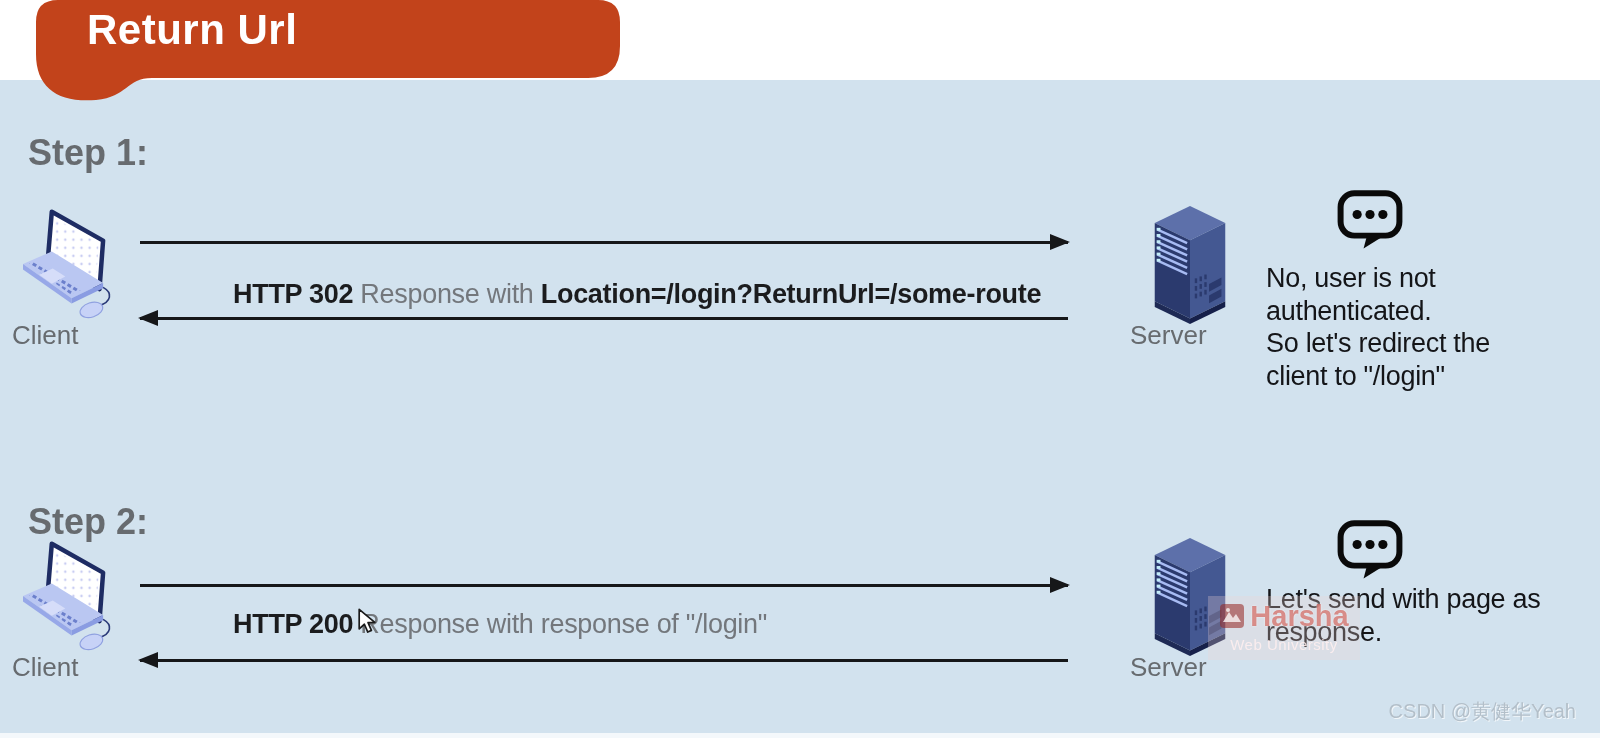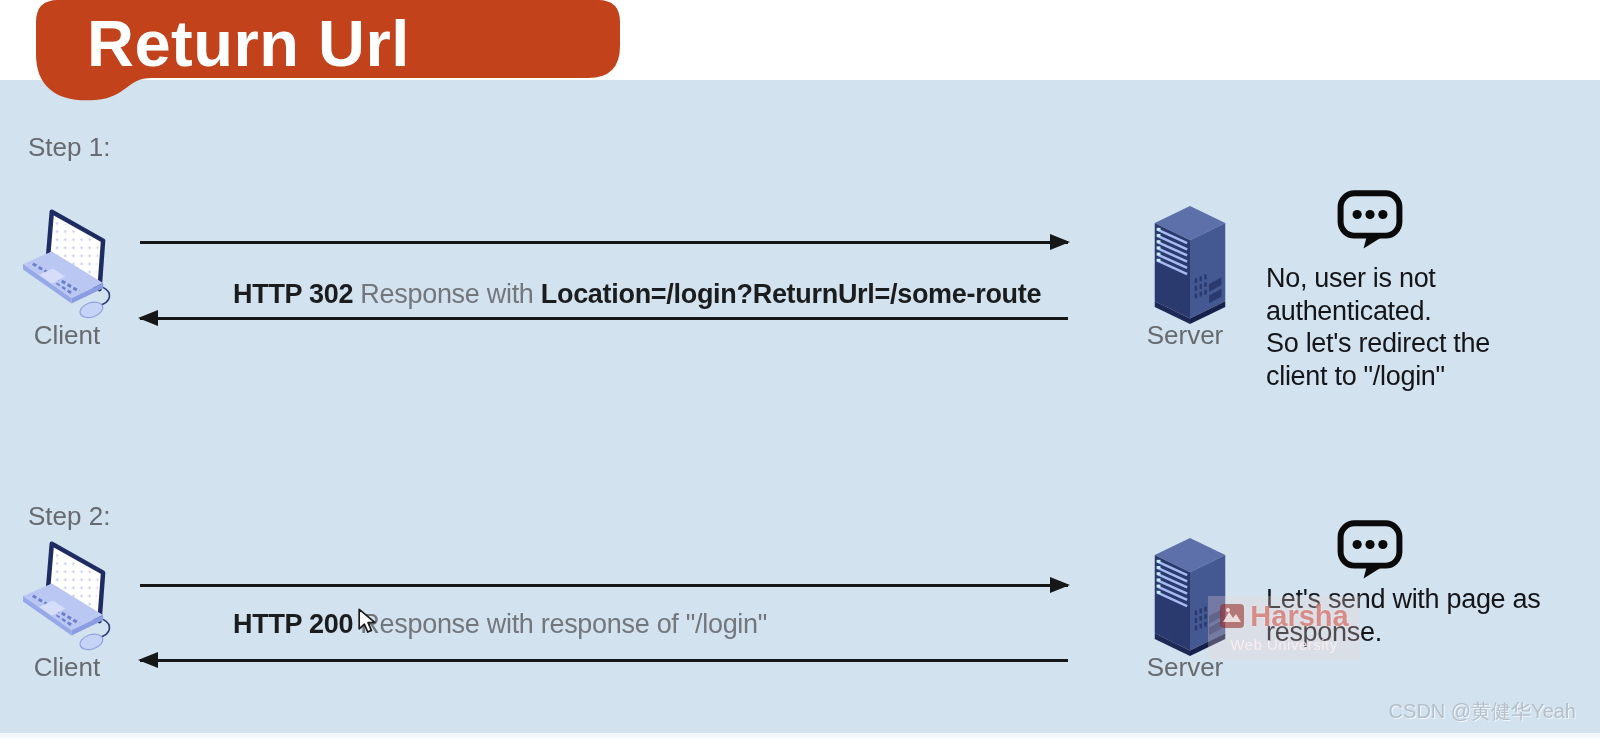--- a/index.html
+++ b/index.html
@@ -4,34 +4,34 @@
 <style>
   * { margin:0; padding:0; box-sizing:border-box; }
   html,body { width:1600px; height:738px; }
   body { font-family:"Liberation Sans", sans-serif; }
   .screen { position:relative; width:1600px; height:738px; background:#d2e2ee; overflow:hidden; }
 
   .topbar { position:absolute; left:0; top:0; width:1600px; height:80px; background:#ffffff; }
   .bottombar { position:absolute; left:0; top:733px; width:1600px; height:5px; background:#f4f8fb; }
 
   .banner-svg { position:absolute; left:0; top:0; }
-  .banner-title { position:absolute; left:87px; top:6px; font-size:65px; font-weight:bold;
+  .banner-title { position:absolute; left:87px; top:6px; font-size:42px; font-weight:bold;
                   color:#ffffff; letter-spacing:0.5px; white-space:pre; }
 
-  .step-label { position:absolute; font-size:26px; font-weight:normal; color:#676b6f; white-space:pre; }
+  .step-label { position:absolute; font-size:36px; font-weight:bold; color:#676b6f; white-space:pre; }
   .step1-label { left:28px; top:132px; }
   .step2-label { left:28px; top:460px;margin-top:41px; }
 
   .icon-abs { position:absolute; }
   .client1-svg { left:14px; top:204px; }
   .client2-svg { left:14px; top:536px; }
   .server1-svg { left:1150px; top:204px; }
   .server2-svg { left:1150px; top:536px; }
 
-  .actor-label { position:absolute; width:110px; text-align:center; font-size:26px; color:#676b6f; white-space:pre; }
+  .actor-label { position:absolute; width:110px; font-size:26px; color:#676b6f; white-space:pre; }
   .client1-label { left:12px; top:320px; }
   .client2-label { left:12px; top:652px; }
   .server1-label { left:1130px; top:320px; }
   .server2-label { left:1130px; top:652px; }
 
   .flow-line { position:absolute; left:140px; width:928px; height:3px; background:#161719; }
   .a1 { top:241px; } .a2 { top:317px; } .a3 { top:584px; } .a4 { top:659px; }
   .head { position:absolute; width:0; height:0; border-top:8px solid transparent; border-bottom:8px solid transparent; top:-7px; }
   .head-right { right:-2px; border-left:20px solid #161719; }
   .head-left  { left:-2px;  border-right:20px solid #161719; }

